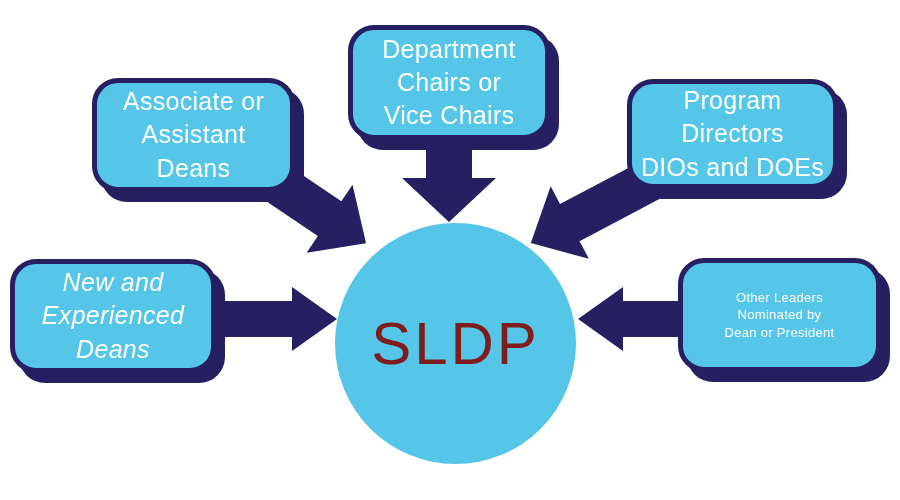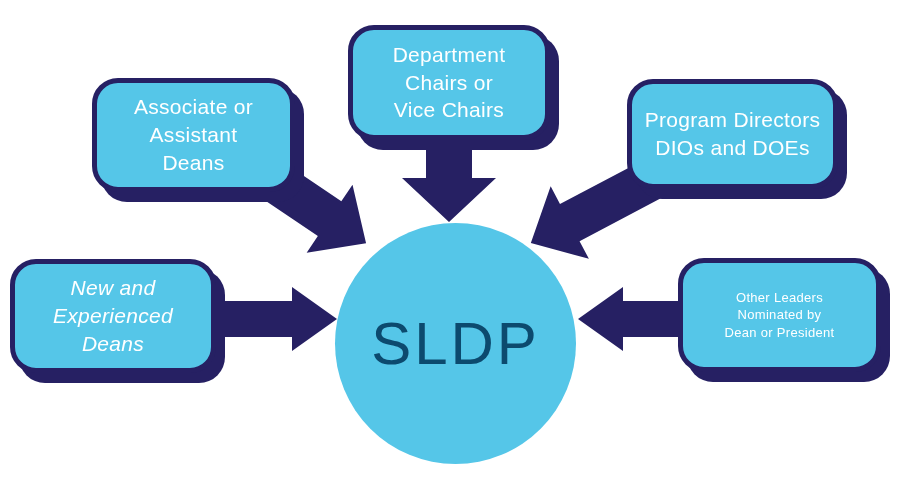--- a/index.html
+++ b/index.html
@@ -28,21 +28,21 @@
     border-radius: 26px;
     box-shadow: 9px 10px 0 0 #262063;
     display: flex;
     align-items: center;
     justify-content: center;
     text-align: center;
     z-index: 2;
   }
   .node span {
     color: #ffffff;
-    font-size: 21px;
+    font-size: 25px;
     line-height: 1.33;
     white-space: pre-line;
     letter-spacing: 0.3px;
   }
   .node-top-center   { left: 348px; top: 25px;  width: 202px; height: 115px; }
   .node-top-left     { left: 92px;  top: 78px;  width: 203px; height: 114px; }
   .node-top-right    { left: 600px; top: 79px;  width: 211px; height: 110px; margin-left: 27px; }
   .node-left         { left: 10px;  top: 259px; width: 206px; height: 114px; font-style: italic; }
   .node-right        { left: 678px; top: 258px; width: 203px; height: 114px; }
   .node-right span   { font-size: 13px; }
@@ -51,21 +51,21 @@
     left: 335px; top: 223px;
     width: 241px; height: 241px;
     background: #55C6E8;
     border-radius: 50%;
     display: flex;
     align-items: center;
     justify-content: center;
     z-index: 3;
   }
   .center-circle span {
-    color: #0c4a6e;
+    color: #7f1d1d;
     font-size: 60px;
     letter-spacing: 3px;
     font-weight: normal;
   }
 </style>
 </head>
 <body>
 
 <div class="canvas">
 

